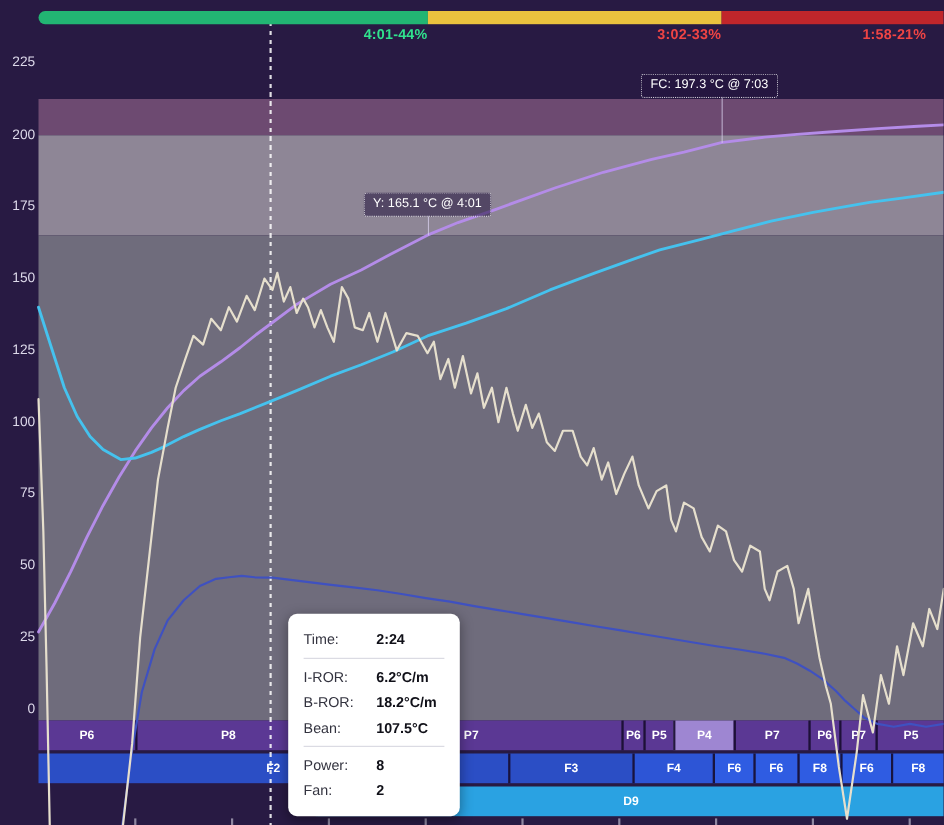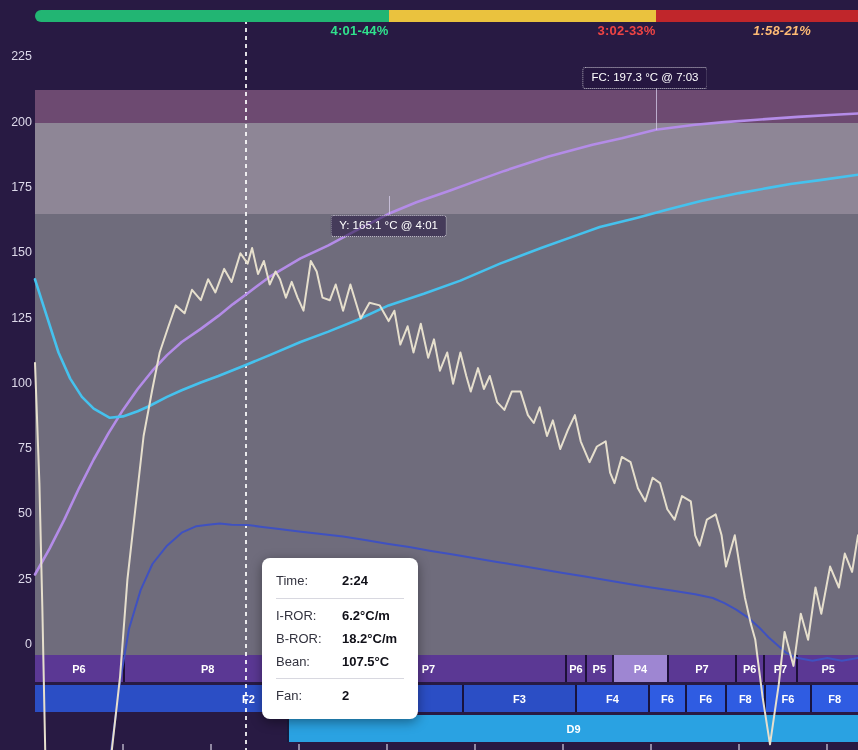--- a/index.html
+++ b/index.html
@@ -64,21 +64,21 @@
   <div id="plot-area"></div>
 
   <div id="phase-bar">
       <div class="phase-seg" style="left: 35px; width: 353.553px; background: rgb(34, 181, 115); border-radius: 6px 0px 0px 6px;"></div>
       <div class="phase-seg" style="left: 388.553px; width: 266.998px; background: rgb(234, 194, 62);"></div>
       <div class="phase-seg" style="left: 655.551px; width: 202.449px; background: rgb(192, 38, 43);"></div>
     </div>
   <div id="phase-labels">
       <div class="phase-label" style="right: 469.447px; color: rgb(48, 225, 141);">4:01-44%</div>
       <div class="phase-label" style="right: 202.449px; color: #ef4444;">3:02-33%</div>
-      <div class="phase-label" style="right: 47px; color: #fdba74; font-style: italic;">1:58-21%</div>
+      <div class="phase-label" style="right: 16px; color: #ef4444;">1:58-21%</div>
     </div>
 
   <div id="y-axis">
       <div class="ytick" style="top: 49.3px;">225</div>
       <div class="ytick" style="top: 114.6px;">200</div>
       <div class="ytick" style="top: 179.9px;">175</div>
       <div class="ytick" style="top: 245.2px;">150</div>
       <div class="ytick" style="top: 310.5px;">125</div>
       <div class="ytick" style="top: 375.8px;">100</div>
       <div class="ytick" style="top: 441.1px;">75</div>
@@ -166,21 +166,21 @@
 
   <svg id="lines-svg" width="858" height="750" viewBox="0 0 858 750">
       <polyline points="35.0,574.5 49.7,548.4 64.3,519.6 79.0,488.3 93.7,459.5 108.4,433.4 123.0,409.9 137.7,389.0 152.4,370.7 167.0,355.1 181.7,342.0 200.8,328.9 218.4,315.9 233.0,304.1 247.7,293.2 269.7,276.7 300.5,258.4 328.4,245.4 357.7,229.7 388.6,213.8 416.4,202.3 450.2,190.5 475.1,181.4 504.4,170.9 548.5,156.6 592.5,144.8 621.8,138.3 655.6,129.7 695.2,124.7 724.5,122.1 753.8,120.0 797.9,116.9 834.5,114.8 858.0,113.5" fill="none" stroke="#b48ce8" stroke-width="2.6" stroke-linejoin="round" stroke-linecap="round"></polyline>
       <polyline points="35.0,279.3 46.7,315.9 58.5,352.5 70.2,378.6 81.9,396.9 93.7,408.6 109.8,417.8 123.0,416.4 137.7,411.2 149.4,406.0 167.0,396.9 181.7,390.3 200.8,382.5 218.4,376.0 247.7,364.2 269.7,355.1 300.5,342.0 328.4,331.6 357.7,319.8 388.6,305.4 423.8,293.7 460.4,280.6 500.0,263.6 541.1,248.0 577.8,234.9 599.8,227.1 636.5,217.9 665.8,210.1 701.0,201.0 739.2,193.1 768.5,187.9 790.5,184.0 819.9,180.1 858.0,174.8" fill="none" stroke="#45c2ee" stroke-width="2.6" stroke-linejoin="round" stroke-linecap="round"></polyline>
       <polyline points="111.3,749.5 120.1,681.6 128.9,629.3 140.6,590.1 152.4,564.0 167.0,545.7 181.7,532.7 196.4,526.2 208.1,524.8 219.8,523.5 231.6,524.8 247.7,525.1 262.4,526.9 277.1,528.8 299.1,531.4 321.1,534.0 343.1,536.6 365.1,540.0 387.1,543.7 409.1,547.0 431.1,551.0 453.1,554.6 475.1,558.3 497.1,561.9 519.1,565.6 541.1,569.3 563.1,572.9 585.1,576.6 607.1,580.2 629.1,583.9 651.1,587.5 673.2,590.7 695.2,594.3 712.8,598.0 724.5,603.2 736.2,609.7 748.0,617.6 759.7,628.0 768.5,637.2 777.3,645.0 786.1,652.8 797.9,658.1 812.5,660.7 827.2,658.1 841.9,660.7 858.0,658.1" fill="none" stroke="#3f51c0" stroke-width="2" stroke-linejoin="round" stroke-linecap="round"></polyline>
       <polyline points="35.0,362.9 39.4,483.1 42.3,605.8 45.3,754.7 111.3,754.7 120.1,676.3 127.4,579.7 136.2,501.3 143.6,436.0 152.4,389.0 159.7,352.5 168.5,326.3 175.8,305.4 184.6,313.3 192.0,289.8 200.8,300.2 208.1,279.3 215.4,292.4 224.2,268.9 231.6,281.9 240.4,253.2 247.7,263.6 252.1,248.0 258.0,274.1 263.9,261.0 269.7,284.5 275.6,271.5 280.0,279.3 285.9,297.6 291.7,281.9 297.6,297.6 303.5,310.7 310.8,261.0 316.7,271.5 322.5,297.6 329.9,300.2 335.7,284.5 343.1,310.7 350.4,284.5 360.7,318.5 369.5,302.8 379.8,305.4 388.6,321.1 394.4,310.7 400.3,344.6 407.6,326.3 413.5,352.5 420.8,323.7 428.2,357.7 434.0,339.4 439.9,370.7 447.2,352.5 453.1,383.8 460.4,352.5 466.3,376.0 470.7,391.6 478.0,368.1 483.9,389.0 489.8,376.0 497.1,402.1 504.4,409.9 511.8,391.6 520.6,391.6 527.9,415.1 533.8,423.0 539.7,407.3 547.0,436.0 552.9,420.4 560.2,449.1 567.5,430.8 574.9,415.1 580.7,441.3 589.5,462.2 596.9,446.5 605.7,441.3 610.1,472.6 614.5,483.1 621.8,456.9 630.6,462.2 637.9,488.3 645.3,501.3 652.6,477.8 660.0,483.1 667.3,509.2 674.6,519.6 682.0,496.1 690.8,501.3 695.2,535.3 699.6,545.7 706.9,519.6 715.7,514.4 721.6,535.3 726.0,566.6 734.8,535.3 740.6,571.9 745.0,598.0 750.9,624.1 755.3,639.8 762.6,697.2 770.0,744.3 778.8,684.2 784.6,631.9 793.5,665.9 800.8,613.7 808.1,639.8 815.5,587.5 821.3,613.7 830.1,566.6 838.9,587.5 844.8,553.6 852.1,571.9 858.0,535.3" fill="none" stroke="#e6dfcd" stroke-width="2" stroke-linejoin="round" stroke-linecap="round"></polyline>
     </svg>
 
   <div class="ann-line" id="ann-line-y" style="left: 388.553px; top: 196px; height: 17.7588px;"></div>
   <div class="ann-line" id="ann-line-fc" style="left: 655.551px; top: 88px; height: 41.6524px;"></div>
-  <div class="ann-box" id="ann-y" style="left: 388.553px; top: 175px; margin-top: 40px;">Y: 165.1 °C @ 4:01</div>
+  <div class="ann-box" id="ann-y" style="left: 388.553px; top: 175px;">Y: 165.1 °C @ 4:01</div>
   <div class="ann-box" id="ann-fc" style="left: 645px; top: 67px;">FC: 197.3 °C @ 7:03</div>
 
   <div id="tooltip" style="left: 262px; top: 558px; width: 156px;">
       <div class="tt-row first">
         <span class="tt-label">Time:</span>
         <span class="tt-value">2:24</span>
       </div>
       <div class="tt-divider"></div>
       <div class="tt-row">
         <span class="tt-label">I-ROR:</span>
@@ -189,17 +189,21 @@
       <div class="tt-row">
         <span class="tt-label">B-ROR:</span>
         <span class="tt-value">18.2°C/m</span>
       </div>
       <div class="tt-row">
         <span class="tt-label">Bean:</span>
         <span class="tt-value">107.5°C</span>
       </div>
       <div class="tt-divider"></div>
       <div class="tt-row">
+        <span class="tt-label">Power:</span>
+        <span class="tt-value">8</span>
+      </div>
+      <div class="tt-row">
         <span class="tt-label">Fan:</span>
         <span class="tt-value">2</span>
       </div>
     </div>
 </div>
 
 </body></html>

